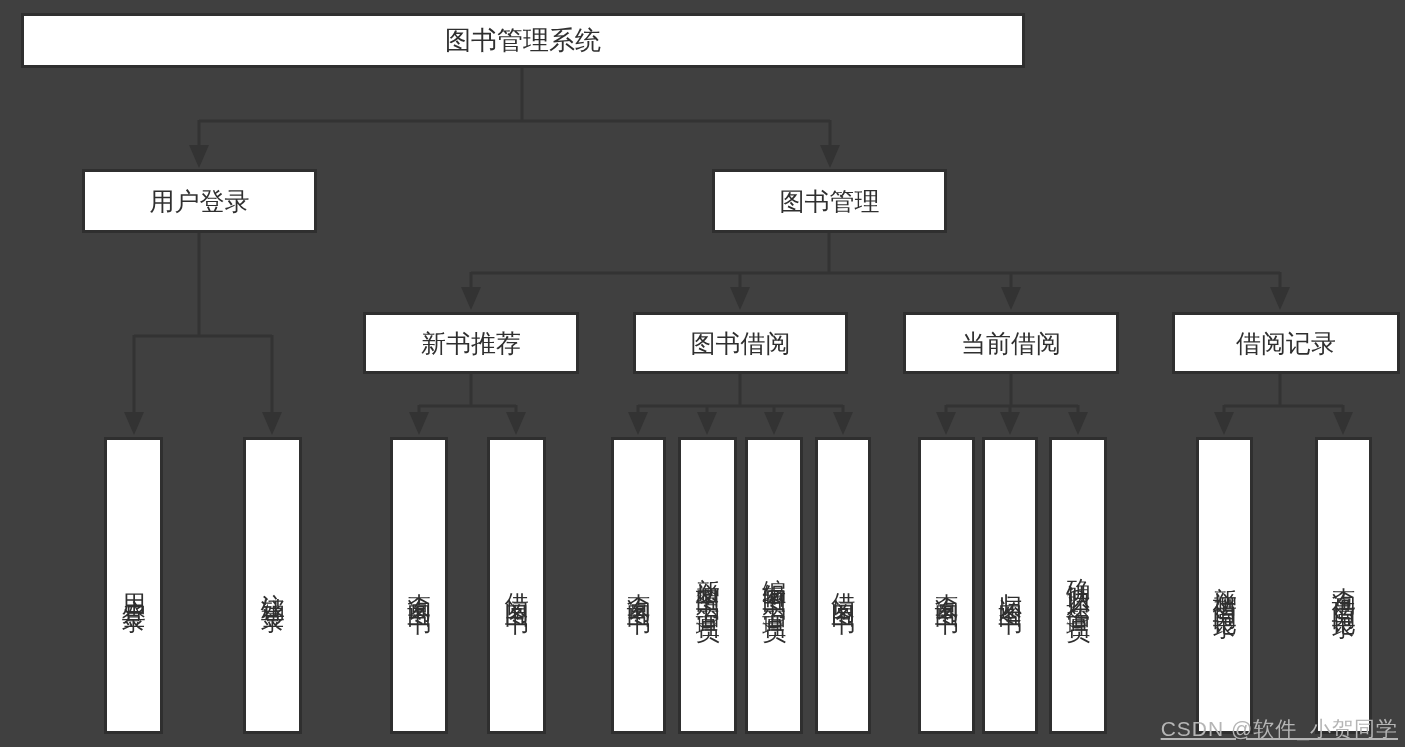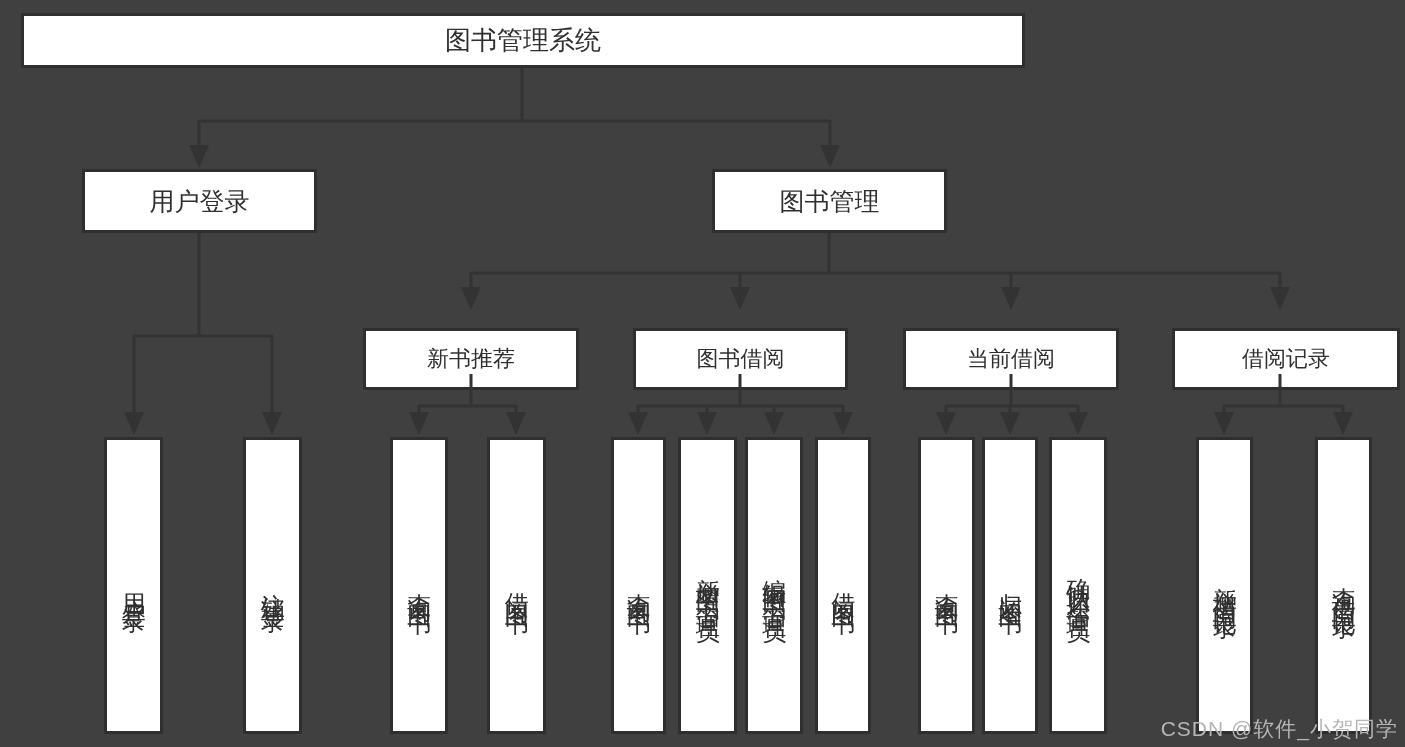--- a/index.html
+++ b/index.html
@@ -24,38 +24,39 @@
     box-sizing: border-box;
     border: 3px solid #2f2f2f;
     background: #ffffff;
     display: flex;
     align-items: center;
     justify-content: center;
     z-index: 2;
   }
   .node.root { left: 21px; top: 13px; width: 1004px; height: 55px; font-size: 26px; }
   .node.lvl2 { top: 169px; height: 64px; font-size: 25px; }
-  .node.lvl3 { top: 328px; height: 62px; font-size: 22px; }
+  .node.lvl3 { top: 312px; height: 62px; font-size: 25px; }
   .node.leaf { top: 437px; height: 297px; }
   .node.leaf .vtext {
     writing-mode: vertical-rl;
     text-orientation: mixed;
     font-size: 24px;
     letter-spacing: 6px;
     line-height: 1.1;
     white-space: nowrap;
   }
   .watermark {
     position: absolute;
     right: 7px;
     bottom: 4px;
     font-size: 21px;
     color: #b5b5b5;
     letter-spacing: 1px;
     z-index: 4;
+    text-decoration: underline;
   }
 </style>
 </head>
 <body>
 
 <div class="canvas">
 
   <svg class="connectors" width="1405" height="747" viewBox="0 0 1405 747" xmlns="http://www.w3.org/2000/svg">
     <g stroke="#333333" stroke-width="3" fill="none">
 

